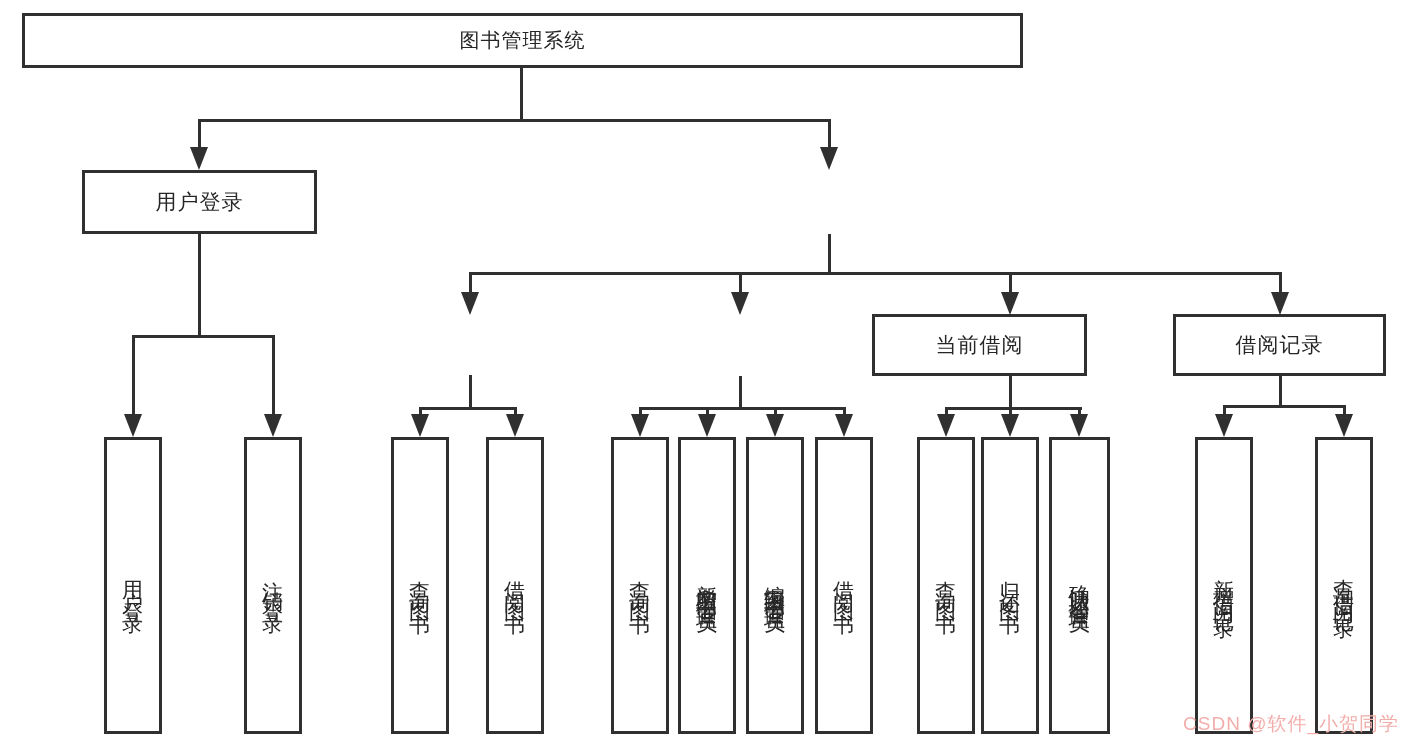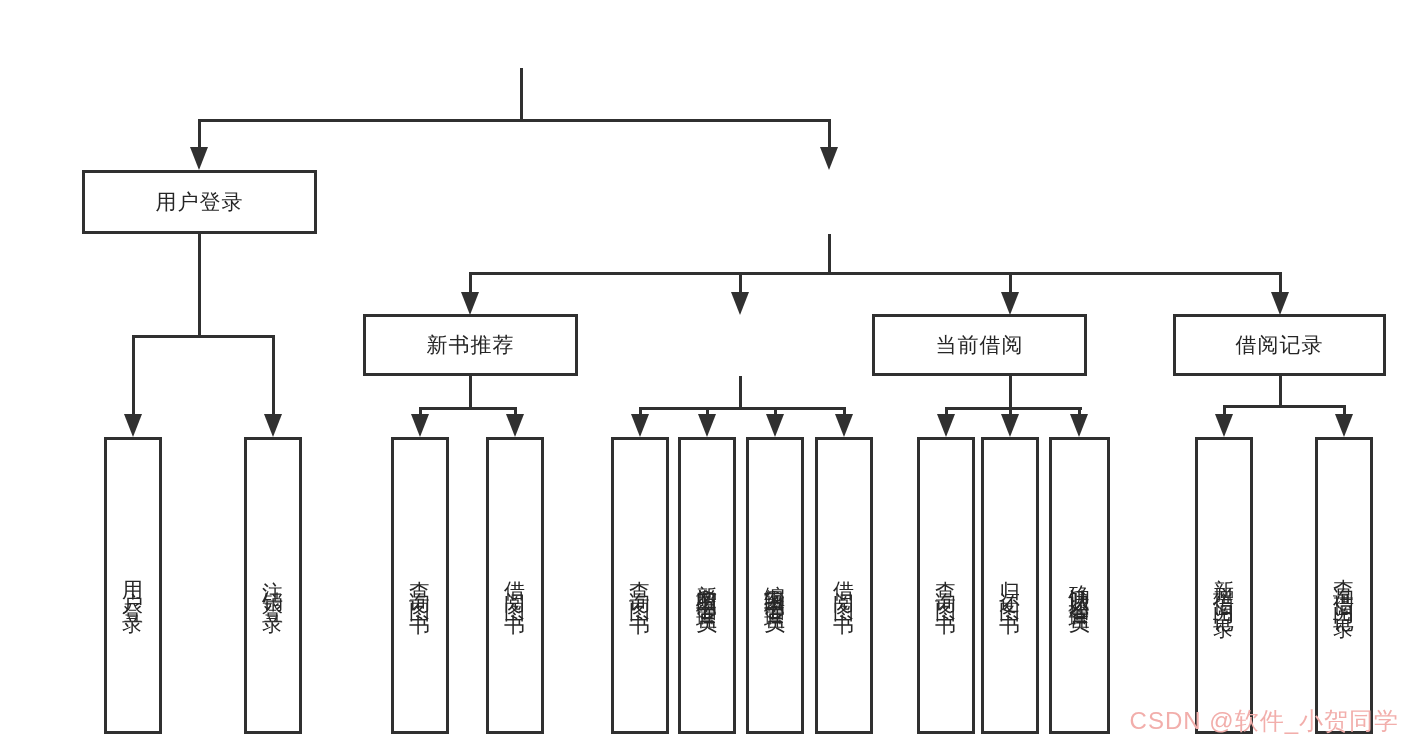--- a/index.html
+++ b/index.html
@@ -58,40 +58,40 @@
     border-right:9px solid transparent;
     border-top:23px solid var(--line);
   }
   .a2{top:147px;}   
   .a3{top:292px;}   
   .aL{top:414px;}   
   
   #watermark{
     position:absolute;
     right:6px;bottom:10px;
-    font-size:24px;
+    font-size:19px;
     color:var(--wm);
     letter-spacing:1px;
     z-index:5;
     white-space:nowrap;
   }
 </style>
 </head>
 <body>
 
 <div id="canvas">
 
+  <div class="box root">
+    <span>图书管理系统</span>
+  </div>
 
   <div class="box lvl2" style="left:82px;">
     <span>用户登录</span>
   </div>
 
-  <div class="box lvl3" style="left:363px;">
-    <span>新书推荐</span>
-  </div>
   <div class="box lvl3" style="left:872px;">
     <span>当前借阅</span>
   </div>
   <div class="box lvl3" style="left:1173px;width:213px;">
     <span>借阅记录</span>
   </div>
 
   <div class="leaf" style="left:104px;">
     <span class="vtext vshort">用户登录</span>
   </div>

